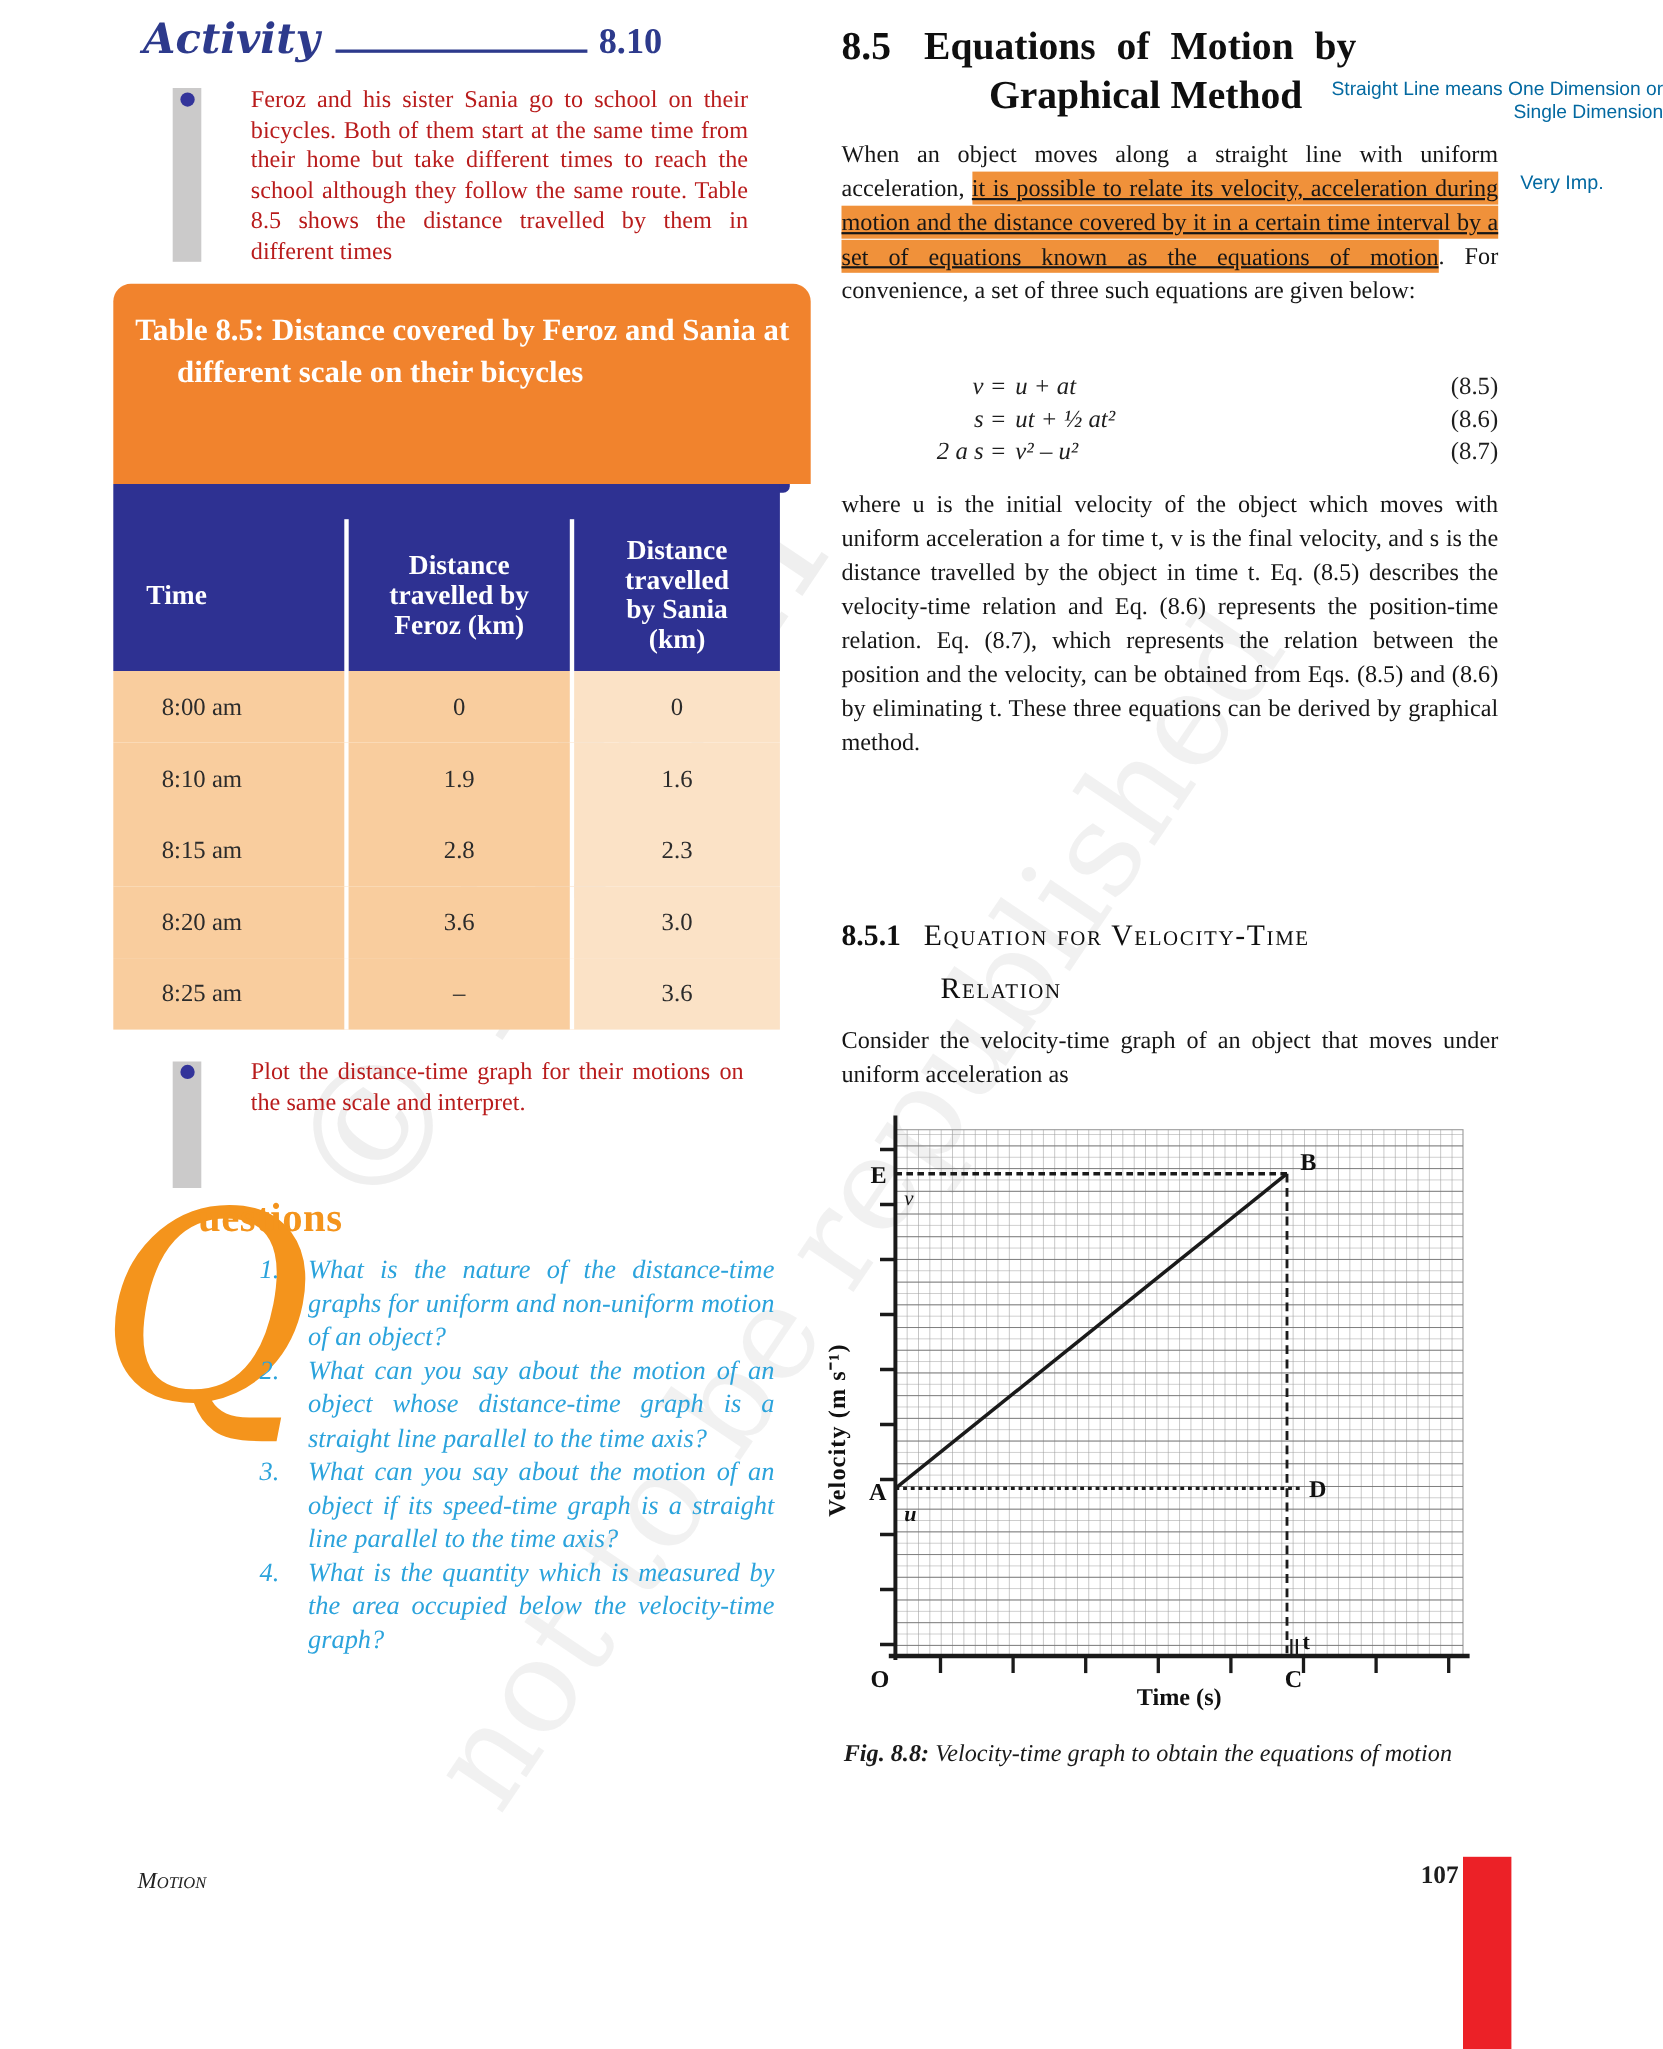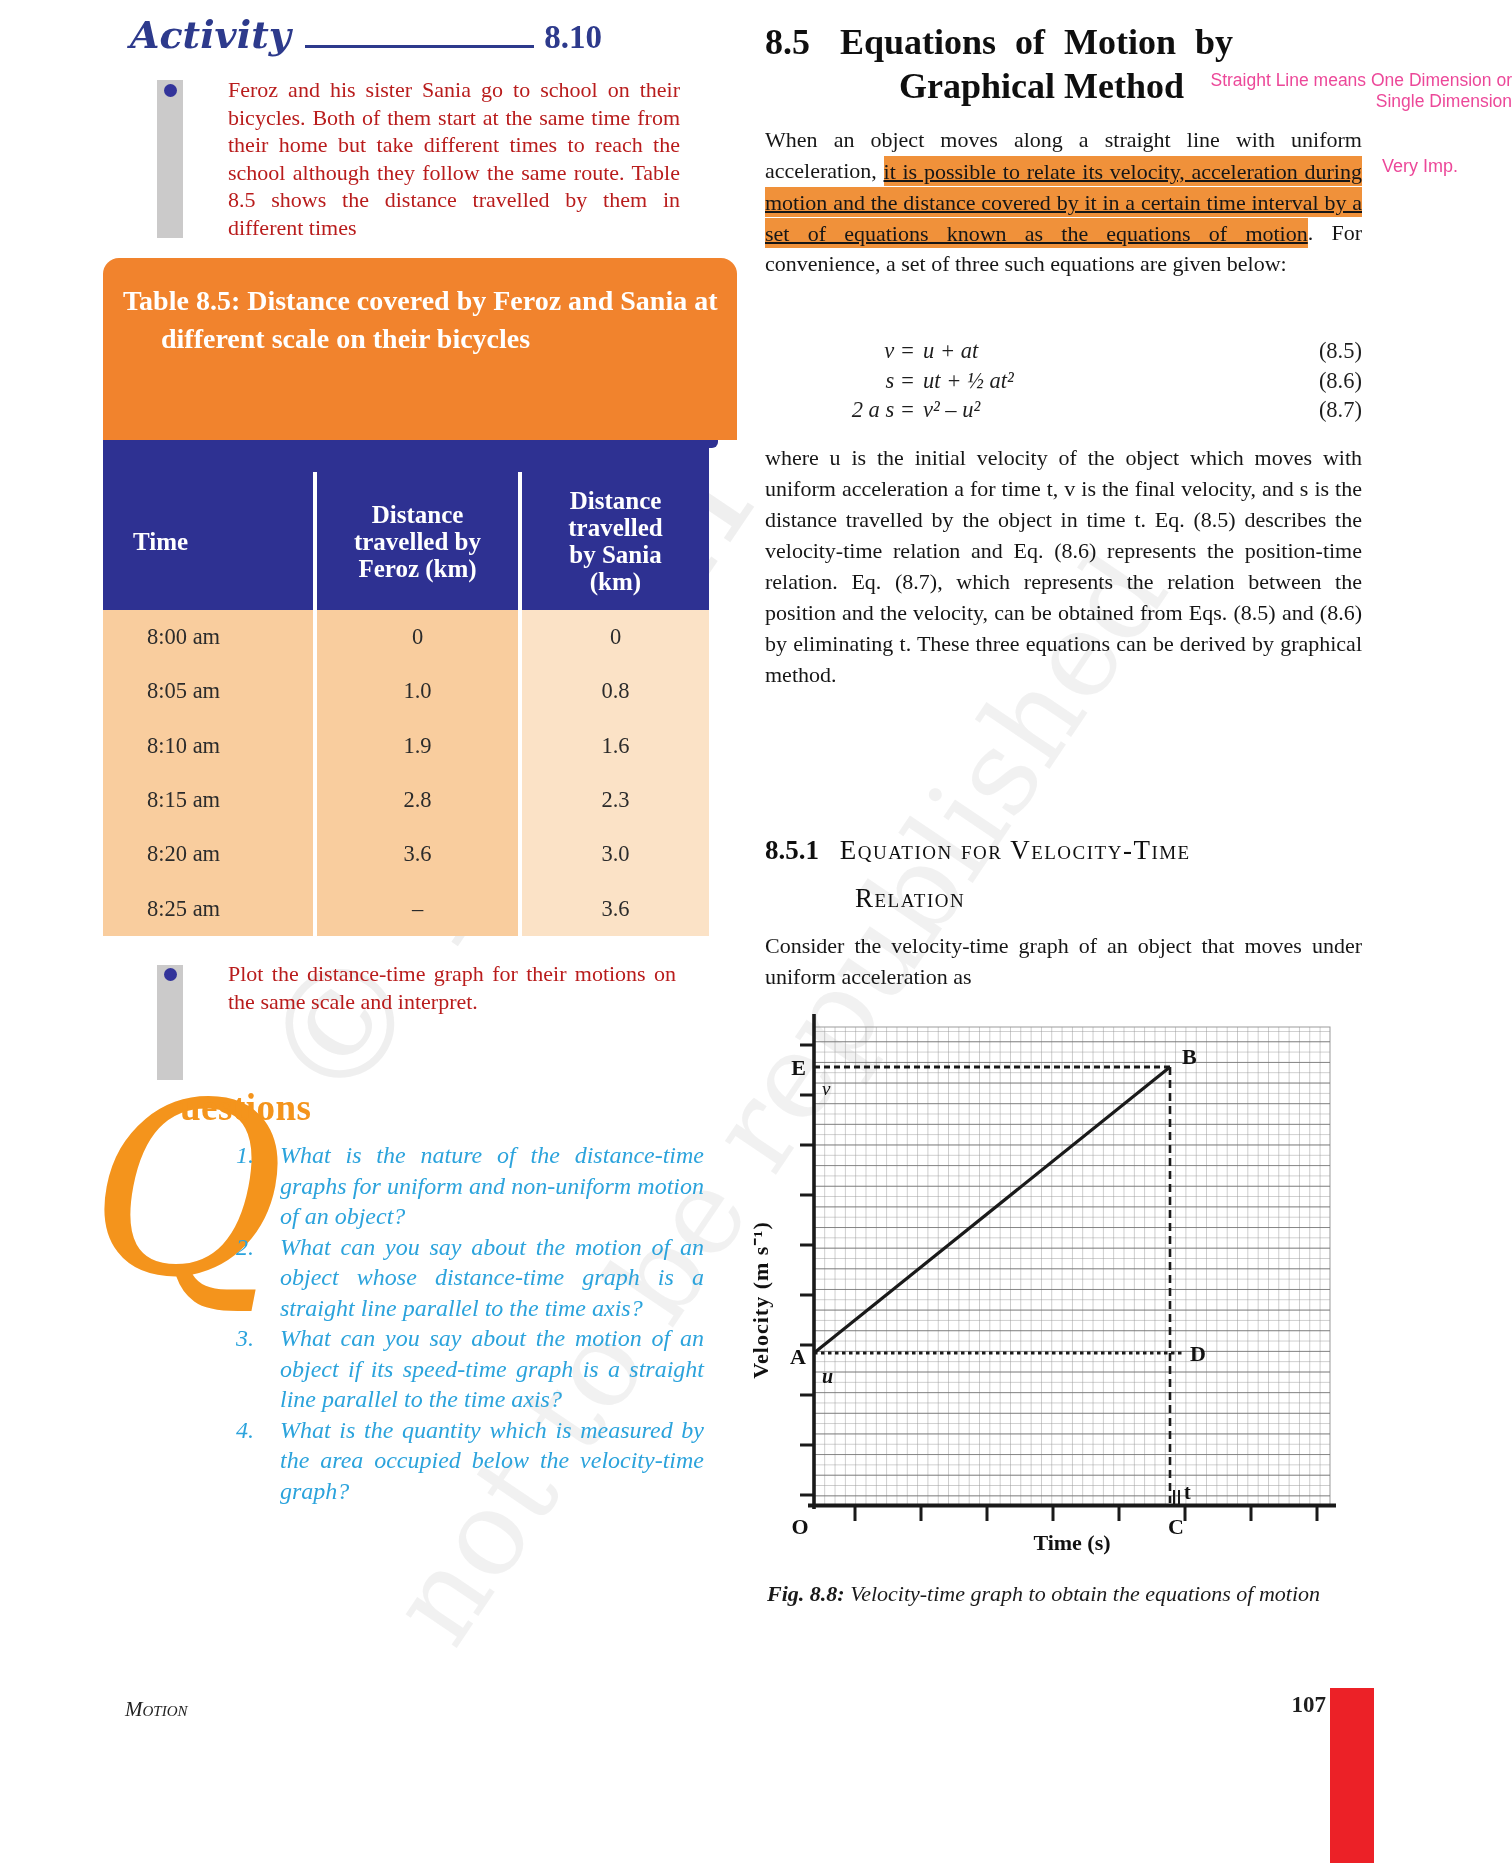--- a/index.html
+++ b/index.html
@@ -49,21 +49,21 @@
   #q-list{left:230px; top:1140px; width:474px; margin:0; padding:0; list-style:none;}
   #q-list li{position:relative; padding-left:50px; margin:0; color:#2ba3dc;
     font-style:italic; font-size:24px; line-height:30.5px; text-align:justify;}
   #q-list .q-num{position:absolute; left:6px; top:0;}
   
   .rc-par{width:597px; font-size:22px; line-height:31px; text-align:justify; color:#161616;}
   #section-heading{left:765px; top:20px; width:604px; font-weight:bold; font-size:36px; line-height:44px; color:#0f0f0f;}
   #section-heading .l1{display:flex; gap:30px;}
   #section-heading .t1{word-spacing:10px;}
   #section-heading .l2{padding-left:134px;}
-  .rednote{position:absolute; font-family:"Liberation Sans", sans-serif; color:#ec4899;}
+  .rednote{position:absolute; font-family:"Liberation Sans", sans-serif; color:#0369a1;}
   #rednote-1{left:1160px; top:70px; width:352px; text-align:right; font-size:17.5px; line-height:21px;}
   #rednote-2{left:1382px; top:156px; font-size:18px;}
   mark.hl{background:#f0913a; color:#161616; padding:2.5px 0;text-decoration:underline;}
   #para-1{left:765px; top:124px;}
   #eq-block{left:765px; top:338px; width:597px;}
   .eq-row{display:flex; align-items:baseline; height:29.5px; font-size:22.5px;}
   .eq-lhs{width:150px; text-align:right; font-style:italic;}
   .eq-rhs{font-style:italic; padding-left:8px;}
   .eq-num{margin-left:auto; font-style:normal;}
   #para-2{left:765px; top:442px;}
@@ -105,25 +105,20 @@
   <div id="table-head" class="abs">
       <div class="th-cell c0 vsep">Time</div>
       <div class="th-cell c1 vsep">Distance travelled by Feroz (km)</div>
       <div class="th-cell c2">Distance travelled by Sania (km)</div>
     </div>
   <div id="table-body" class="abs">
       <div class="t-row">
         <div class="t-cell c0 vsep">8:00 am</div>
         <div class="t-cell c1 vsep">0</div>
         <div class="t-cell c2">0</div>
-      </div>
-      <div class="t-row">
-        <div class="t-cell c0 vsep">8:05 am</div>
-        <div class="t-cell c1 vsep">1.0</div>
-        <div class="t-cell c2">0.8</div>
       </div>
       <div class="t-row">
         <div class="t-cell c0 vsep">8:10 am</div>
         <div class="t-cell c1 vsep">1.9</div>
         <div class="t-cell c2">1.6</div>
       </div>
       <div class="t-row">
         <div class="t-cell c0 vsep">8:15 am</div>
         <div class="t-cell c1 vsep">2.8</div>
         <div class="t-cell c2">2.3</div>

